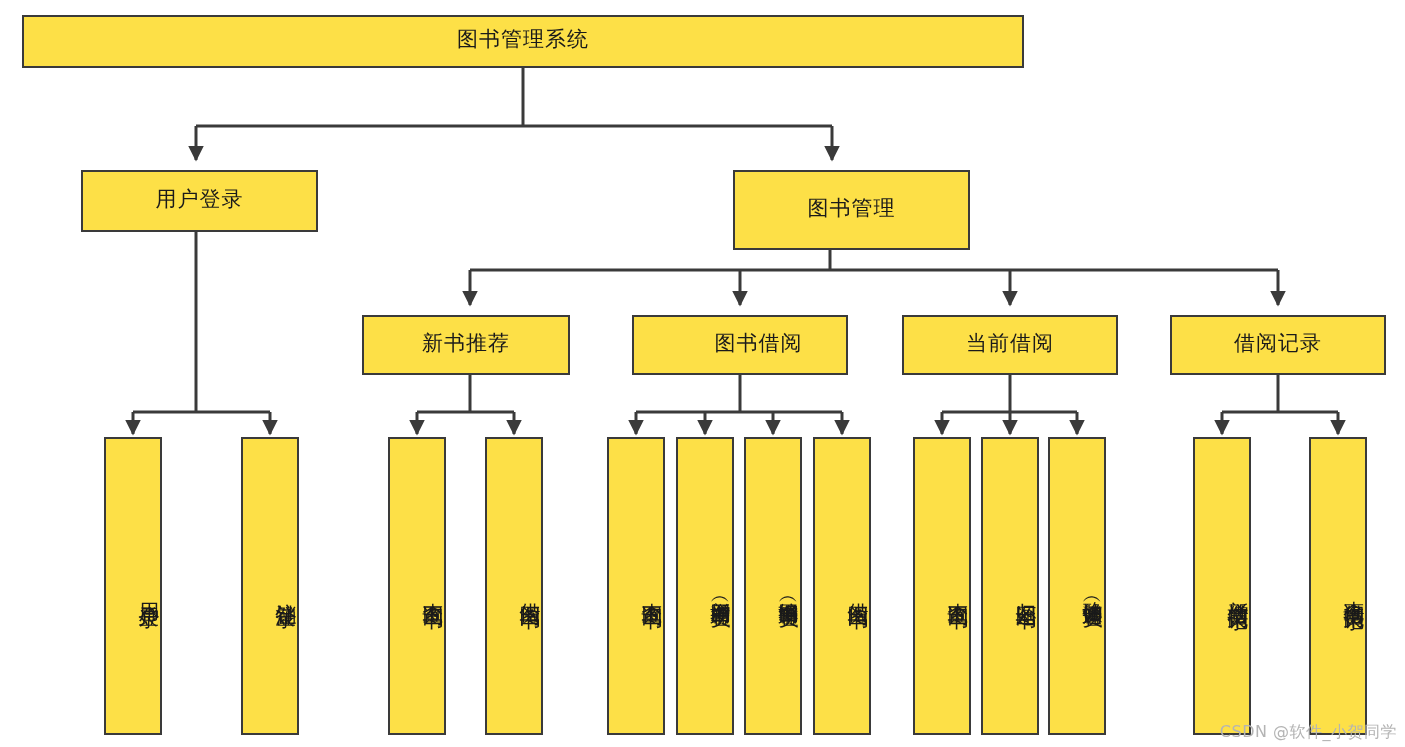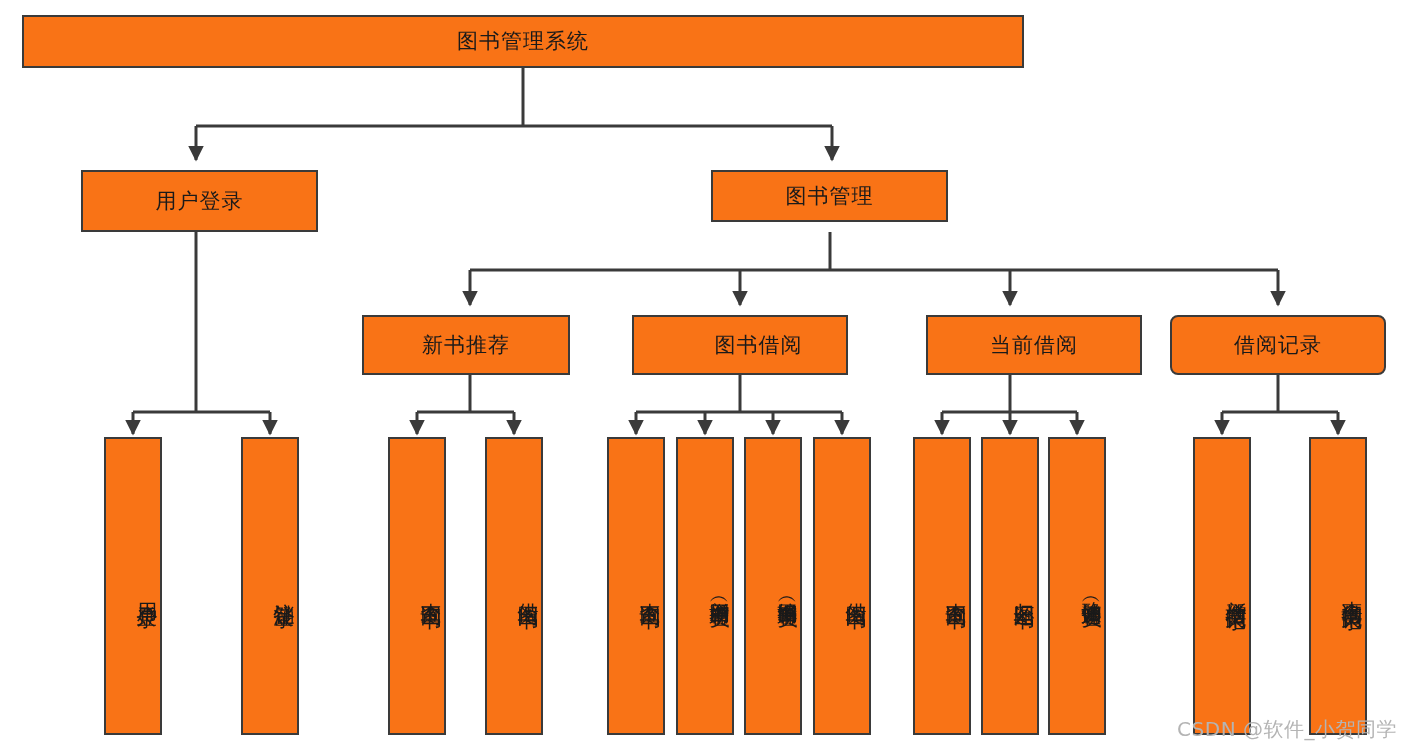--- a/index.html
+++ b/index.html
@@ -22,27 +22,28 @@
     left: 0;
     top: 0;
     width: 1405px;
     height: 747px;
     pointer-events: none;
   }
   .node {
     position: absolute;
     box-sizing: border-box;
     border: 2px solid #3a3a3a;
-    background: #f97316;
+    background: #fde047;
     display: flex;
     align-items: center;
     justify-content: center;
     color: #1a1a1a;
     text-align: center;
     line-height: 1.25;
+    font-family: Liberation Mono, monospace;
   }
   .node.horiz {
     font-size: 21px;
     letter-spacing: 1px;
   }
   .node.vert {
     writing-mode: vertical-rl;
     text-orientation: upright;
     font-size: 21px;
     letter-spacing: 2px;
@@ -51,21 +52,21 @@
     justify-content: center;
   }
   .node.vert.tall {
     font-size: 20px;
     letter-spacing: 1px;
   }
   .watermark {
     position: absolute;
     right: 8px;
     bottom: 4px;
-    font-size: 20px;
+    font-size: 16px;
     color: #b4b4b4;
     white-space: nowrap;
     letter-spacing: 0.5px;
   }
 </style>
 </head>
 <body>
 
 <div id="canvas">
 
@@ -115,26 +116,26 @@
       <path d="M 1278 375 L 1278 412"></path>
       <path d="M 1222 412 L 1338 412"></path>
       <path d="M 1222 412 L 1222 434" marker-end="url(#arrow)"></path>
       <path d="M 1338 412 L 1338 434" marker-end="url(#arrow)"></path>
     </g>
   </svg>
 
   <div class="node horiz" style="left:22px; top:15px; width:1002px; height:53px;">图书管理系统</div>
 
   <div class="node horiz" style="left:81px; top:170px; width:237px; height:62px;">用户登录</div>
-  <div class="node horiz" style="left:711px; top:170px; width:237px; height:52px;">图书管理</div>
+  <div class="node horiz" style="left:733px; top:170px; width:237px; height:80px;">图书管理</div>
 
   <div class="node horiz" style="left:362px; top:315px; width:208px; height:60px;">新书推荐</div>
   <div class="node horiz" style="left:632px; top:315px; width:216px; height:60px;padding-left:37px;">图书借阅</div>
-  <div class="node horiz" style="left:902px; top:315px; width:216px; height:60px;margin-left:24px;">当前借阅</div>
-  <div class="node horiz" style="left:1170px; top:315px; width:216px; height:60px;border-radius:8px;">借阅记录</div>
+  <div class="node horiz" style="left:902px; top:315px; width:216px; height:60px;">当前借阅</div>
+  <div class="node horiz" style="left:1170px; top:315px; width:216px; height:60px;">借阅记录</div>
 
   <div class="node vert" style="left:104px; top:437px; width:58px; height:298px;">用户登录</div>
   <div class="node vert" style="left:241px; top:437px; width:58px; height:298px;">注销登录</div>
 
   <div class="node vert" style="left:388px; top:437px; width:58px; height:298px;">查询图书</div>
   <div class="node vert" style="left:485px; top:437px; width:58px; height:298px;">借阅图书</div>
 
   <div class="node vert" style="left:607px; top:437px; width:58px; height:298px;">查询图书</div>
   <div class="node vert tall" style="left:676px; top:437px; width:58px; height:298px;">新增图书（管理员）</div>
   <div class="node vert tall" style="left:744px; top:437px; width:58px; height:298px;">编辑图书（管理员）</div>

